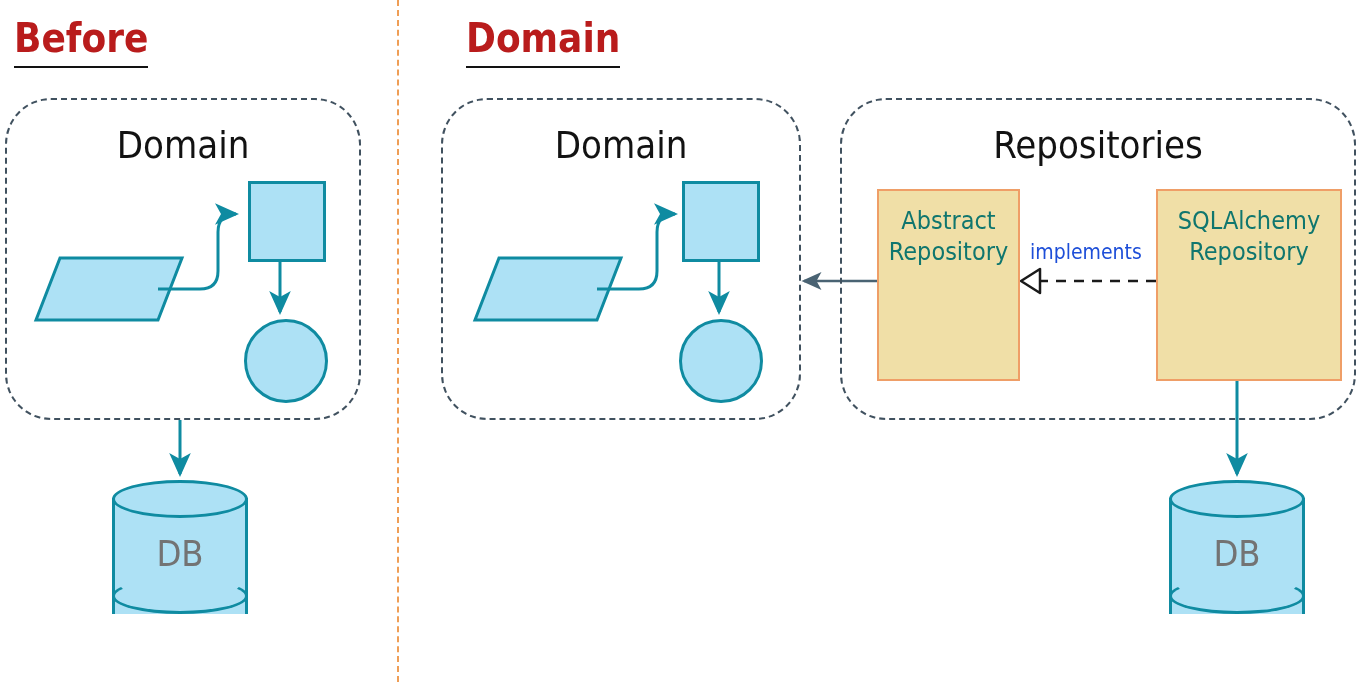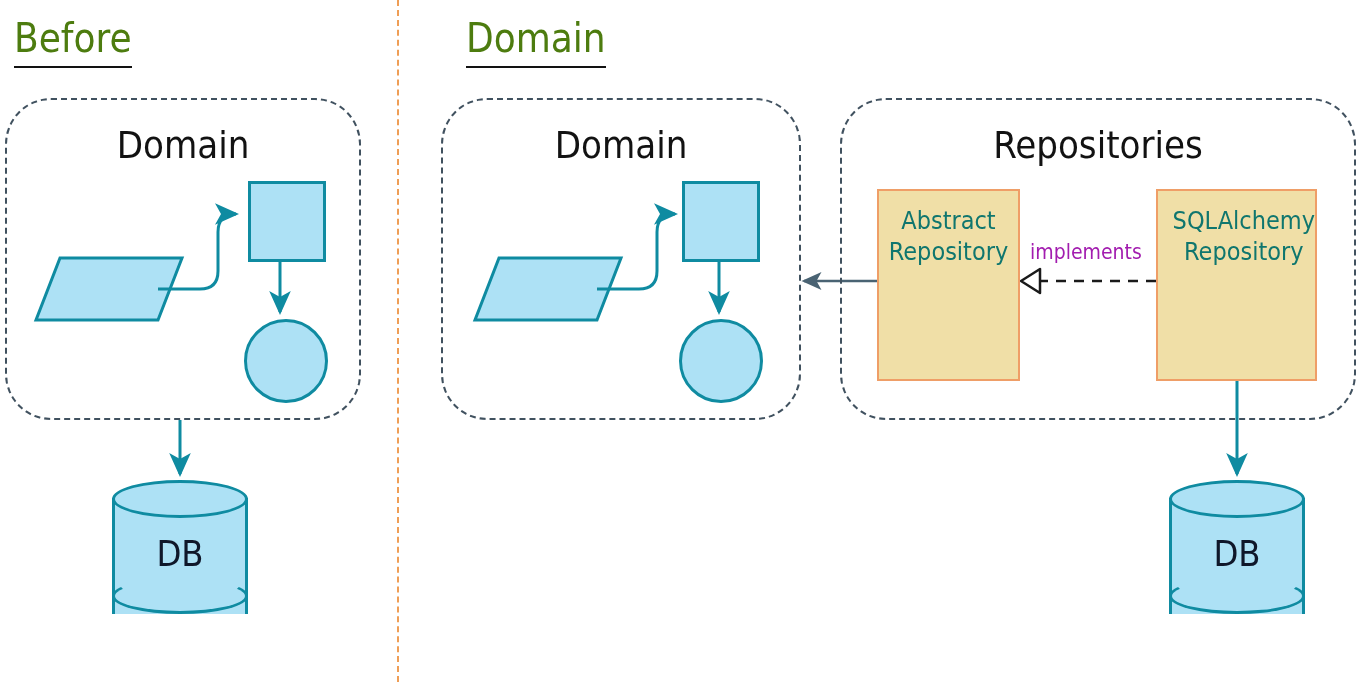--- a/index.html
+++ b/index.html
@@ -20,23 +20,23 @@
     position: absolute;
     left: 0; top: 0;
     width: 1358px;
     height: 682px;
   }
 
   
   .section-title {
     position: absolute;
     font-size: 40px;
-    font-weight: 400;
+    font-weight: 700;
     line-height: 1;
-    color: #4d7c0f;
+    color: #b91c1c;
     letter-spacing: 0px;
     white-space: nowrap;
   }
   .section-title .u {
     border-bottom: 2px solid #121212;
     padding-bottom: 5px;
   }
   #title-before { left: 14px; top: 18px; }
   #title-after  { left: 466px; top: 18px; }
 
@@ -106,30 +106,30 @@
   }
   .repo-box .repo-label {
     font-size: 25px;
     font-weight: 300;
     line-height: 1.25;
     color: #0f766e;
     text-align: center;
     white-space: pre-line;
   }
   #box-abstract-repository  { left: 877px;  top: 189px; width: 143px; height: 192px; }
-  #box-sqlalchemy-repository{ left: 1156px; top: 189px; width: 161px; height: 192px; justify-content: flex-end; }
+  #box-sqlalchemy-repository{ left: 1156px; top: 189px; width: 186px; height: 192px; }
 
   
   #implements-label {
     position: absolute;
     left: 1030px;
     top: 240px;
     font-size: 21px;
     font-weight: 300;
-    color: #a21caf;
+    color: #1d4ed8;
     white-space: nowrap;
   }
 
   
   .db {
     position: absolute;
     width: 136px;
     height: 152px;
   }
   .db .db-body {
@@ -163,21 +163,21 @@
     border: 3px solid #0f8ba1;
     border-radius: 50%;
   }
   .db .db-text {
     position: absolute;
     left: 0; top: 56px;
     width: 136px;
     text-align: center;
     font-size: 36px;
     font-weight: 300;
-    color: #0f172a;
+    color: #737373;
     line-height: 1;
   }
   #db-before { left: 112px;  top: 480px; }
   #db-after  { left: 1169px; top: 480px; }
 </style>
 </head>
 <body>
 
 <svg id="canvas" viewBox="0 0 1358 682" xmlns="http://www.w3.org/2000/svg">
   <defs>

